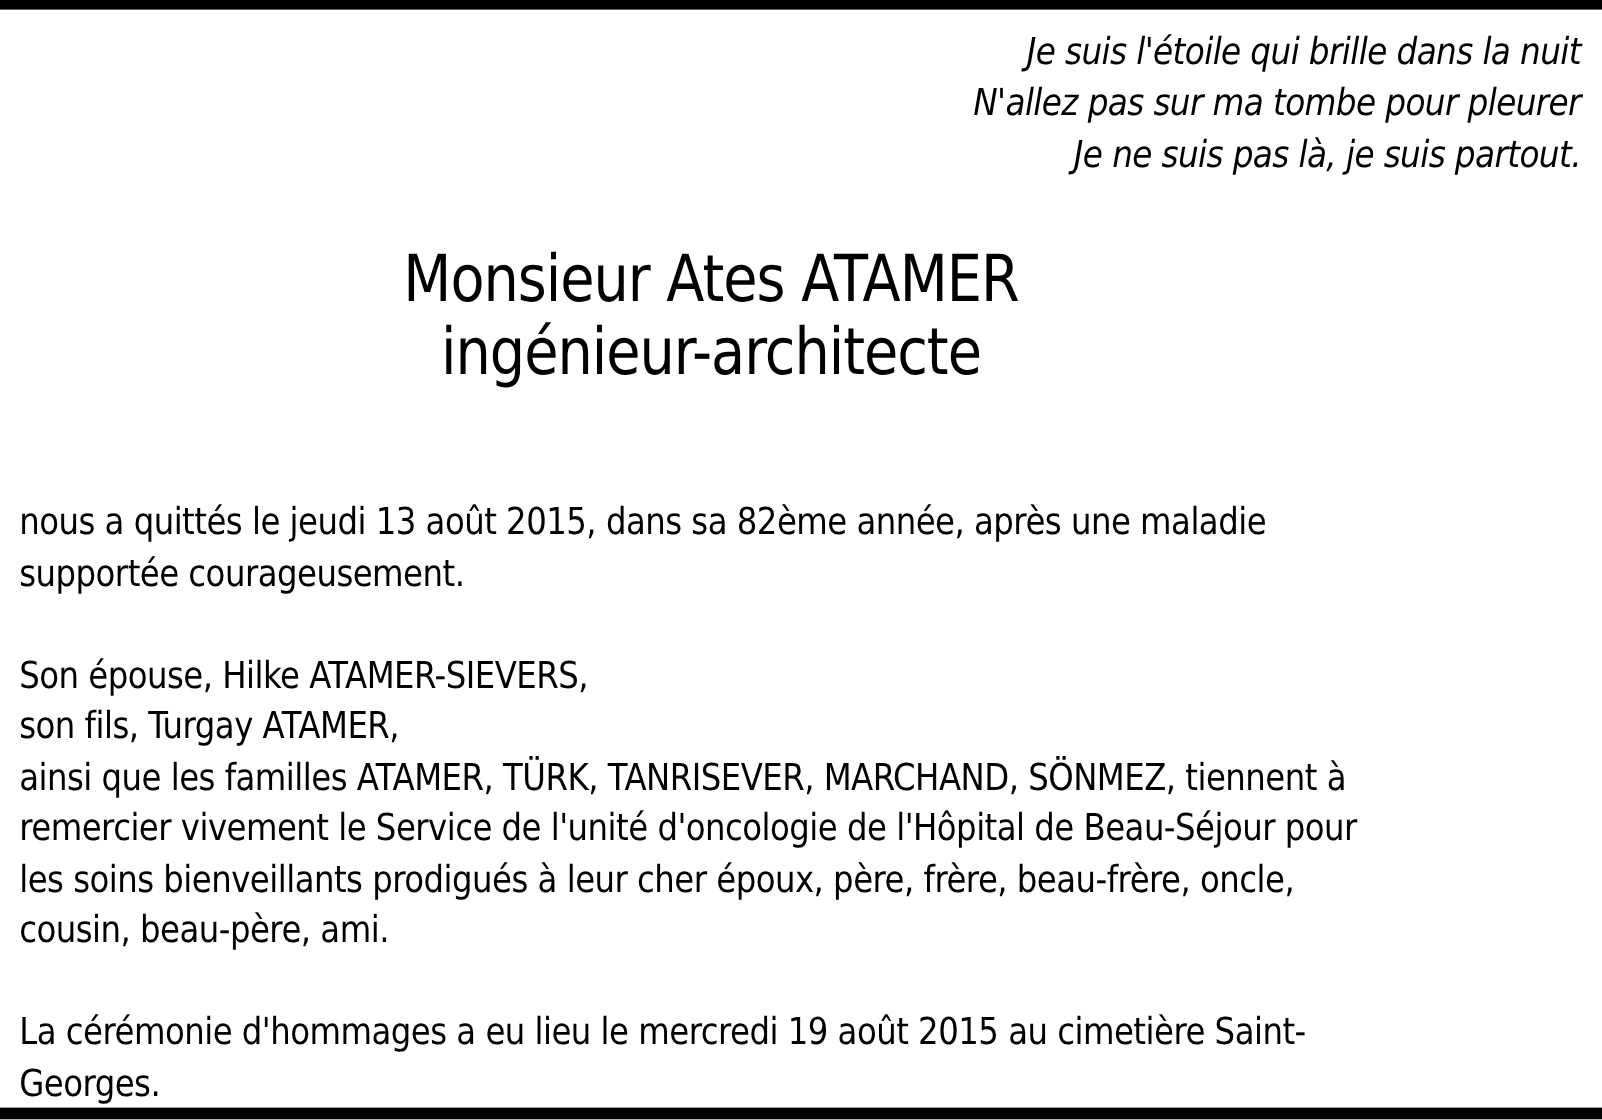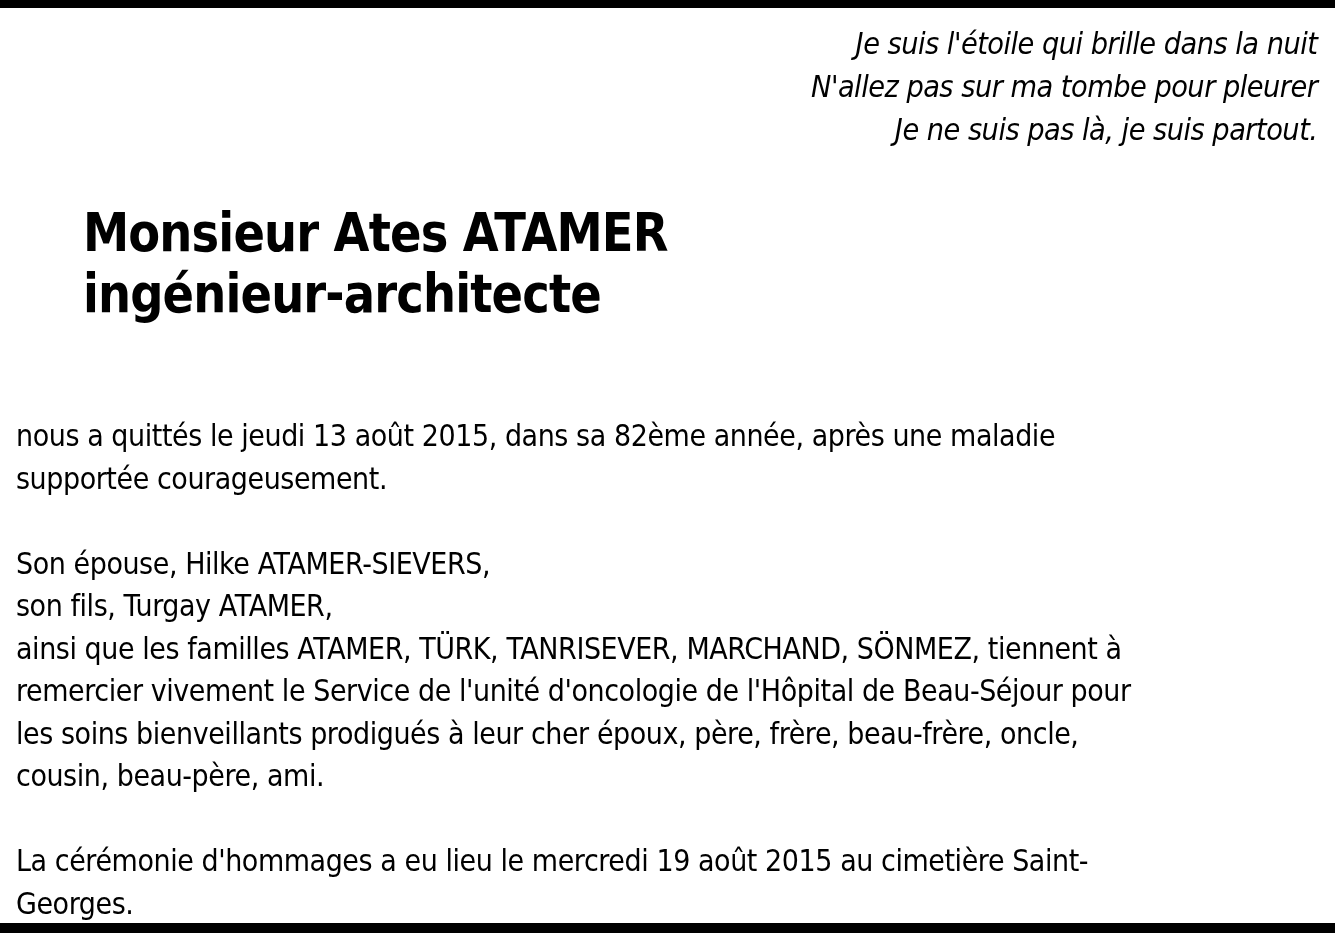--- a/index.html
+++ b/index.html
@@ -40,22 +40,22 @@
       transform: scaleX(0.88);
       transform-origin: right top;
       white-space: nowrap;
     }
     .epigraph .line { display: block; }
     .heading {
       position: absolute;
       left: 0;
       width: 1185px;
       top: 202px;
-      text-align: left;
-      font-weight: bold;
+      text-align: center;
+      font-weight: normal;
       font-size: 54px;
       line-height: 61px;
       font-family: "DejaVu Sans", sans-serif;
       letter-spacing: -1px;
     }
     .heading .line {
       display: block;
       transform: scaleX(0.86);
       transform-origin: center top;
       white-space: nowrap;

